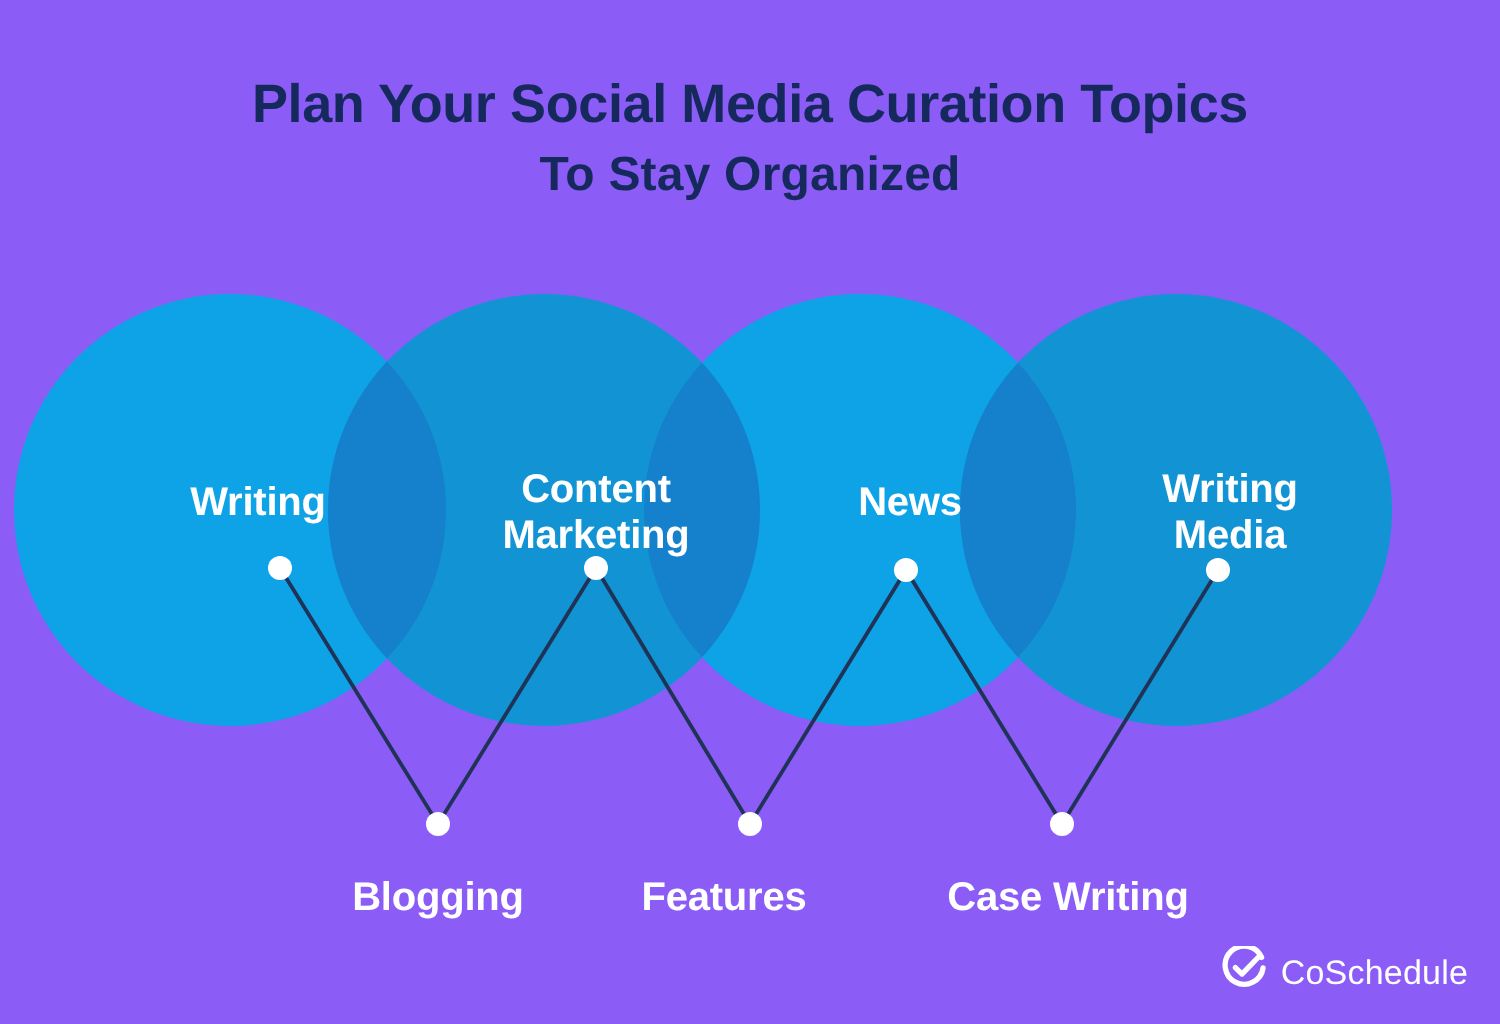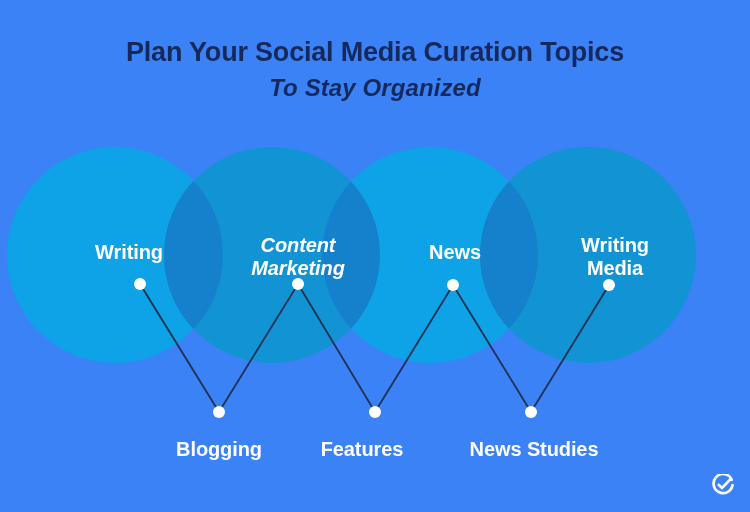--- a/index.html
+++ b/index.html
@@ -9,21 +9,21 @@
   body {
     width: 750px;
     height: 512px;
     overflow: hidden;
     font-family: "Liberation Sans", sans-serif;
   }
   #canvas {
     position: relative;
     width: 750px;
     height: 512px;
-    background: #3b82f6;
+    background: #8b5cf6;
     overflow: hidden;
   }
 
   
   .title-block {
     position: absolute;
     top: 36px;
     left: 0;
     width: 750px;
     text-align: center;
@@ -32,21 +32,20 @@
     font-size: 27px;
     font-weight: bold;
     color: #16295c;
     letter-spacing: -0.2px;
     line-height: 1.22;
     margin: 0;
   }
   .sub-title {
     font-size: 24px;
     font-weight: bold;
-    font-style: italic;
     color: #16295c;
     letter-spacing: 0.1px;
     line-height: 1.25;
     margin: 4px 0 0 0;
   }
 
   
   #venn {
     position: absolute;
     top: 0;
@@ -137,35 +136,36 @@
         <circle cx="298" cy="284" r="6" fill="#ffffff"></circle>
         <circle cx="375" cy="412" r="6" fill="#ffffff"></circle>
         <circle cx="453" cy="285" r="6" fill="#ffffff"></circle>
         <circle cx="531" cy="412" r="6" fill="#ffffff"></circle>
         <circle cx="609" cy="285" r="6" fill="#ffffff"></circle>
       </g>
   </svg>
 
   <div id="circle-labels">
       <div class="circle-label" style="left: 129px; top: 252px;">Writing</div>
-      <div class="circle-label" style="left: 298px; top: 257px; font-style: italic;">Content
+      <div class="circle-label" style="left: 298px; top: 257px;">Content
 Marketing</div>
       <div class="circle-label" style="left: 455px; top: 252px;">News</div>
       <div class="circle-label" style="left: 615px; top: 257px;">Writing
 Media</div>
     </div>
 
   <div id="bottom-labels">
       <div class="bottom-label" style="left: 219px; top: 438px;">Blogging</div>
       <div class="bottom-label" style="left: 362px; top: 438px;">Features</div>
-      <div class="bottom-label" style="left: 534px; top: 438px;">News Studies</div>
+      <div class="bottom-label" style="left: 534px; top: 438px;">Case Writing</div>
     </div>
 
   <div class="logo">
     <span>
       <svg width="22" height="22" viewBox="0 0 24 24" aria-hidden="true">
         <path d="M21.6 6.2 A10.4 10.4 0 1 0 22.4 12" fill="none" stroke="#ffffff" stroke-width="2.9" stroke-linecap="round"></path>
         <path d="M7.3 11.8 L10.9 15.3 L20.3 5.6" fill="none" stroke="#ffffff" stroke-width="2.9" stroke-linecap="round" stroke-linejoin="round"></path>
       </svg>
     </span>
+    <span class="logo-text">CoSchedule</span>
   </div>
 
 </div>
 
 </body></html>

